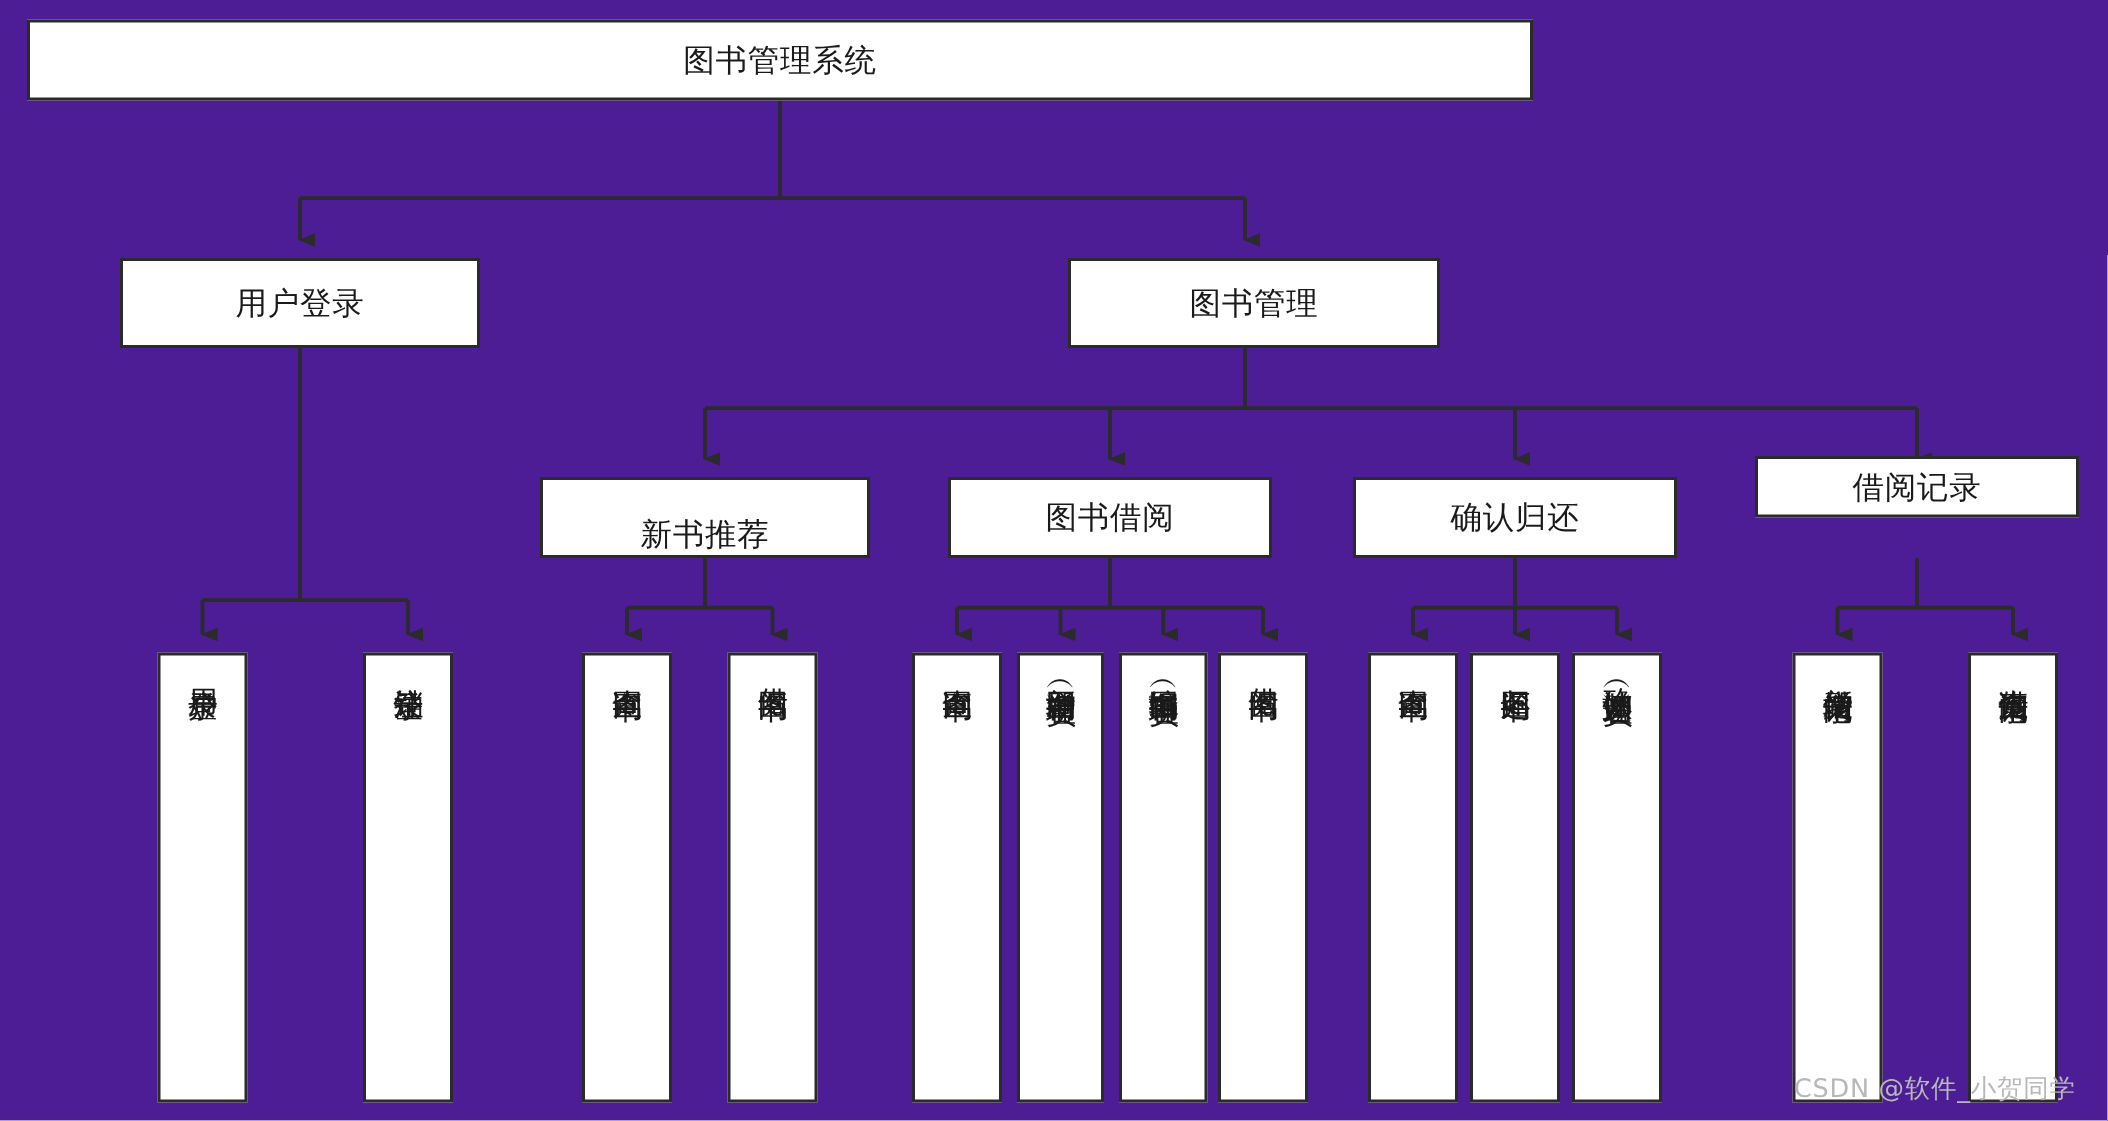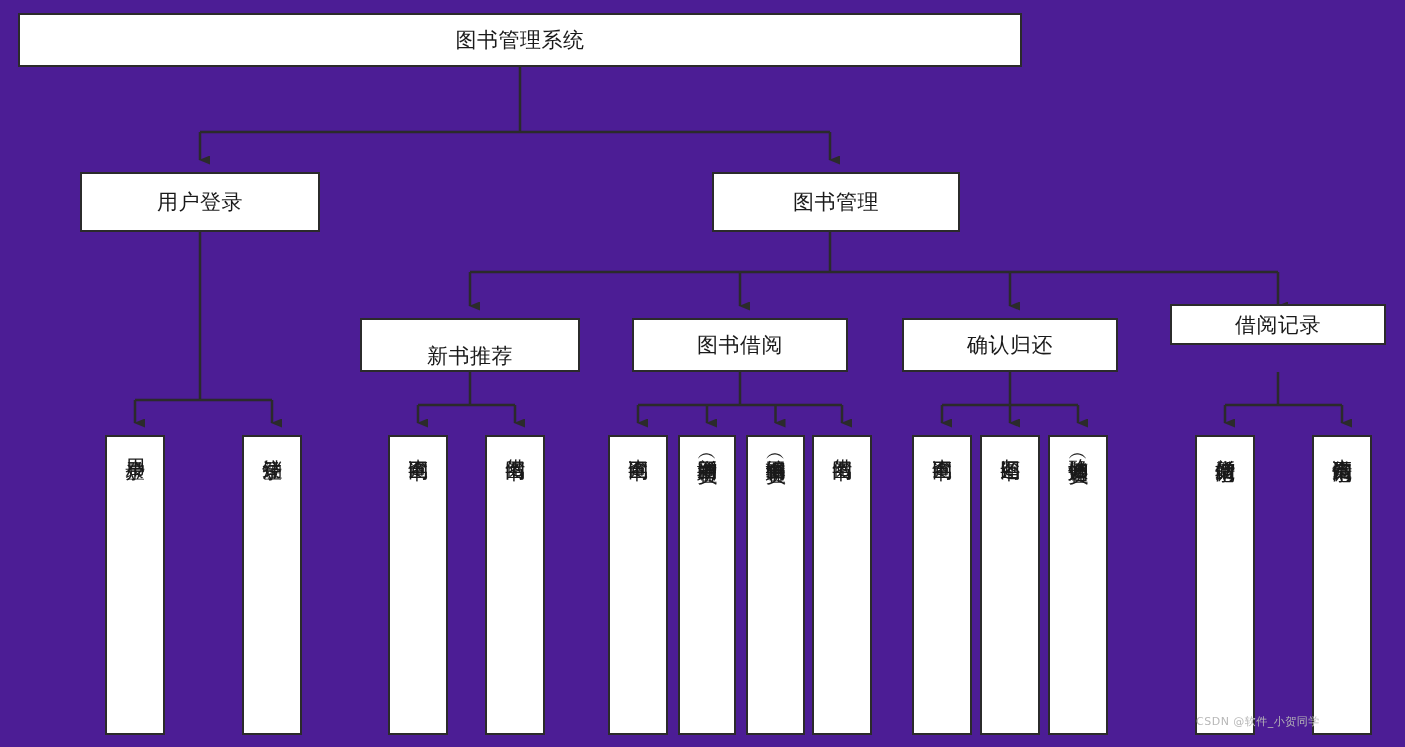--- a/index.html
+++ b/index.html
@@ -48,21 +48,21 @@
     writing-mode: vertical-rl;
     text-orientation: upright;
     font-size: 20px;
     line-height: 1.18;
     letter-spacing: 1px;
     color: #1a1a1a;
     white-space: nowrap;
   }
   .watermark {
     position: absolute;
-    font-size: 11px;
+    font-size: 17px;
     color: #b8b8b8;
     letter-spacing: 0.5px;
     white-space: nowrap;
   }
 </style>
 </head>
 <body>
 
 <div id="canvas">
 

